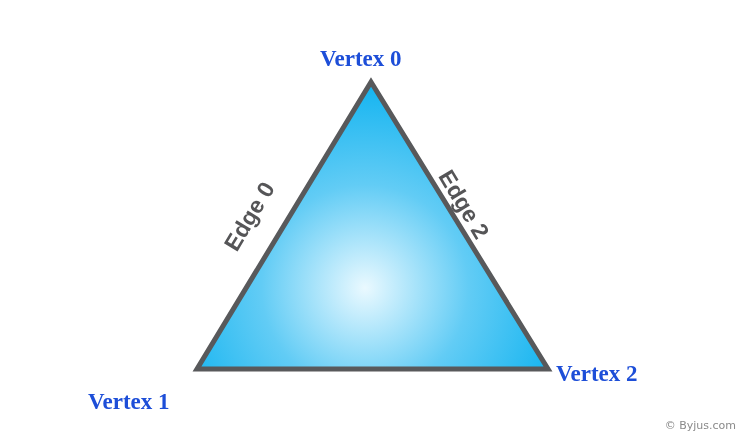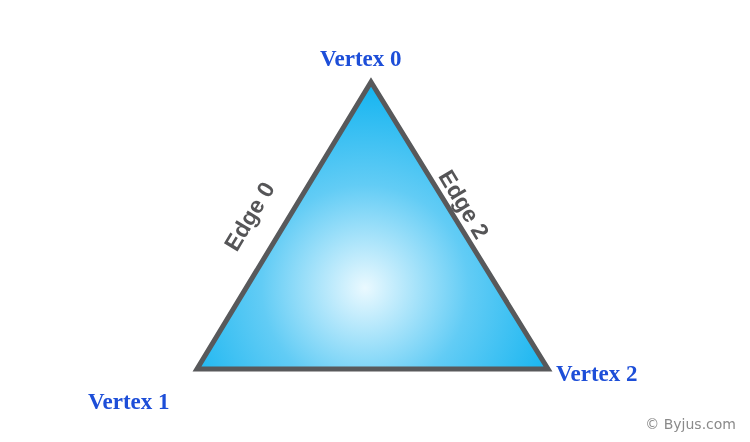--- a/index.html
+++ b/index.html
@@ -1,21 +1,21 @@
 <!DOCTYPE html>
 <html><head>
 <meta charset="utf-8">
 <style>
   html,body{margin:0;padding:0;background:#ffffff;}
   .canvas{position:relative;width:750px;height:442px;overflow:hidden;background:#fff;font-family:"Liberation Sans",sans-serif;}
   svg{position:absolute;left:0;top:0;}
   .lbl{position:absolute;font-weight:bold;font-size:23px;white-space:nowrap;}
   .vertex{color:#1d4ed8;font-family:Liberation Serif, serif;}
   .edge{color:#555557;}
-  .credit{position:absolute;right:14px;bottom:10px;font-size:14px;color:#8a8a8a;font-family:"DejaVu Sans",sans-serif;}
+  .credit{position:absolute;right:14px;bottom:10px;font-size:11px;color:#8a8a8a;font-family:"DejaVu Sans",sans-serif;}
 </style>
 </head>
 <body>
 
 <div class="canvas">
   <svg width="750" height="442" viewBox="0 0 750 442">
     <defs>
       <radialGradient id="tri-grad" cx="365" cy="288" r="230" gradientUnits="userSpaceOnUse">
         <stop offset="0" stop-color="#eaf9ff"></stop>
         <stop offset="0.45" stop-color="#62ccf5"></stop>

